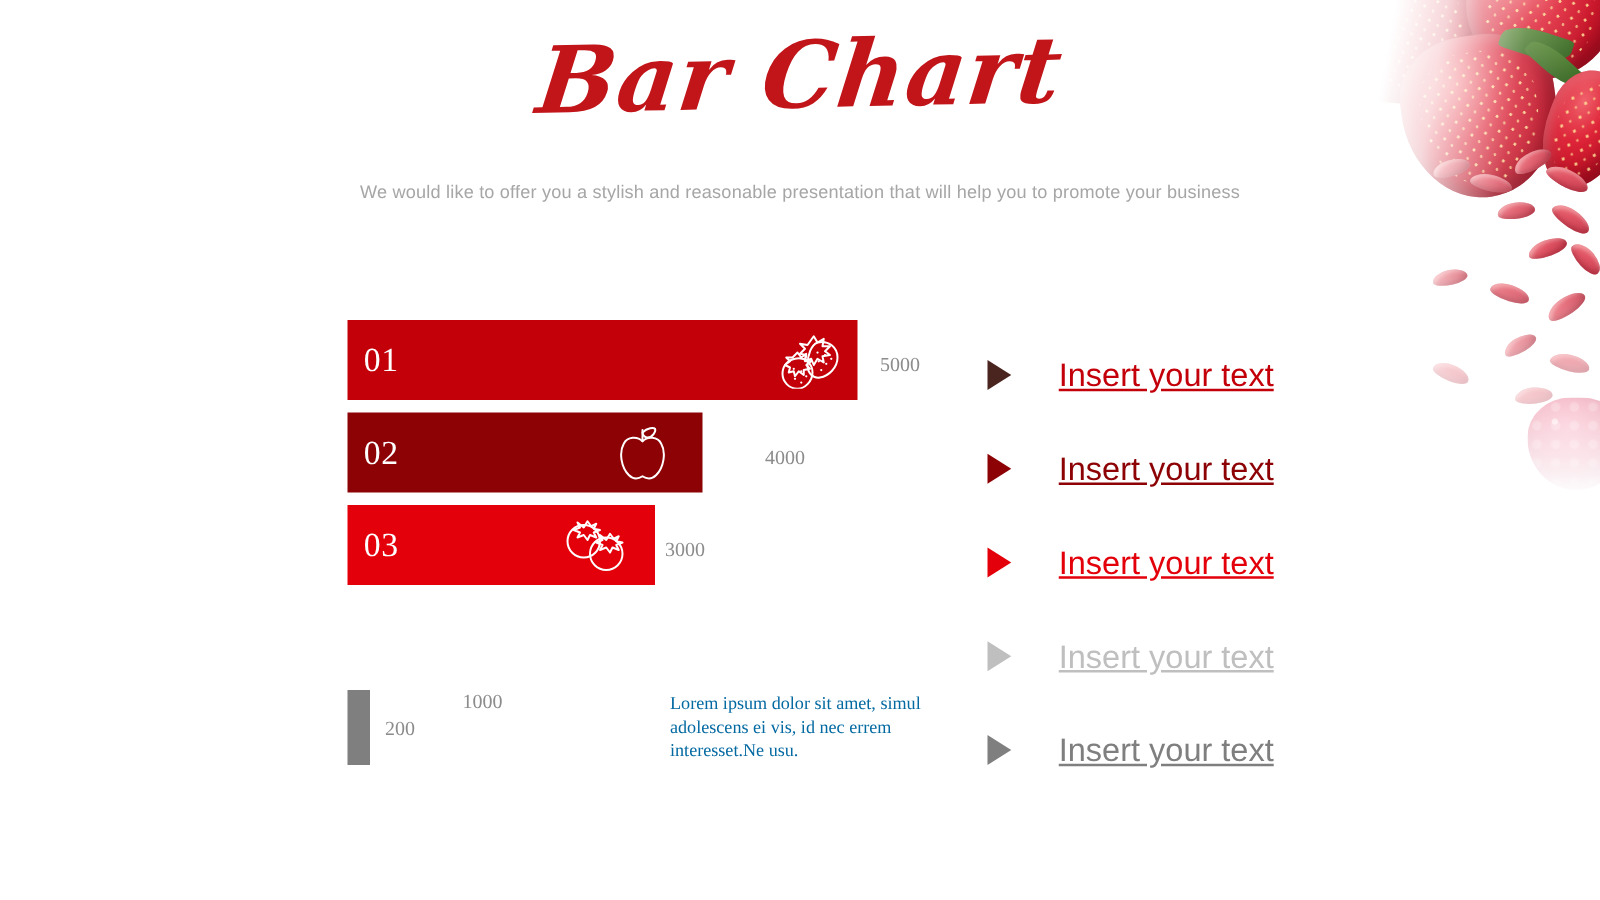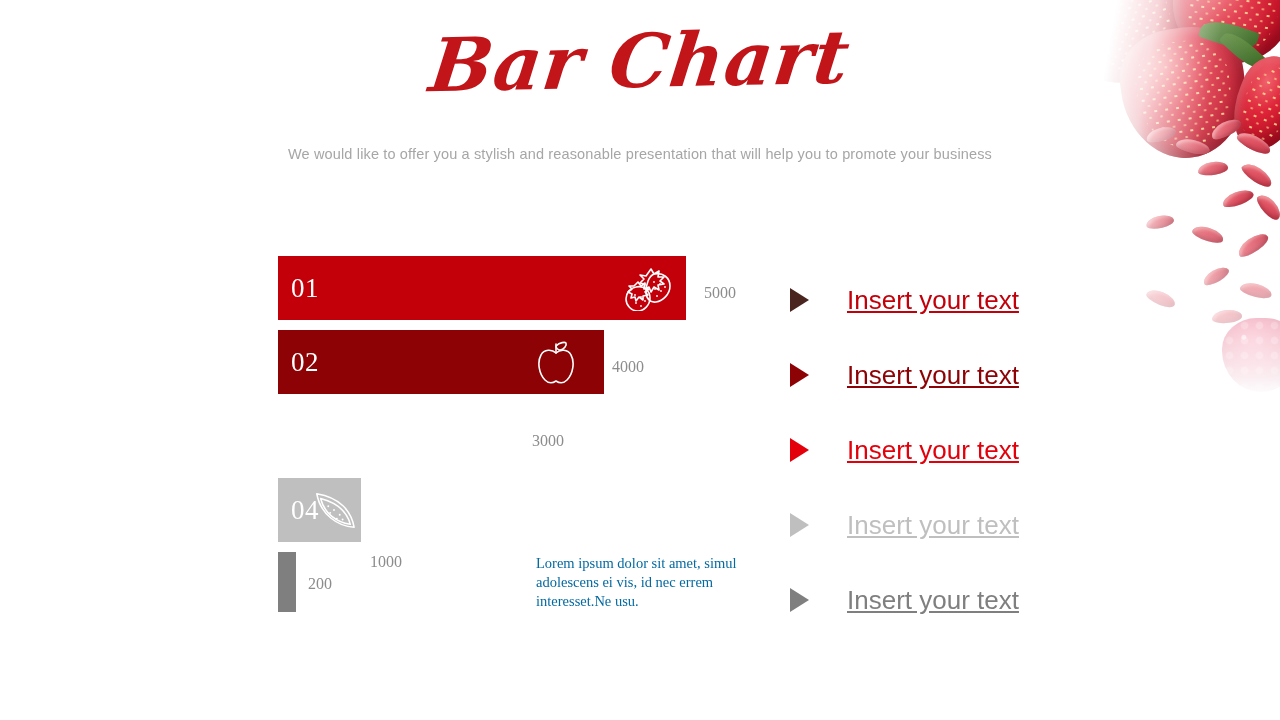--- a/index.html
+++ b/index.html
@@ -251,59 +251,53 @@
             <circle cx="12" cy="38" r=".9"></circle>
               <circle cx="17" cy="41" r=".9"></circle>
           </g>
         </svg>
       </span>
     </div>
     <div class="bar-value" style="left:426px;">5000</div>
   </div>
 
   <div class="bar-row">
-    <div class="bar" style="width:326px; background:#8C0205;">
+    <div class="bar" style="width:284px; background:#8C0205;">
       <span class="bar-num">02</span>
       <span class="bar-icon left-shift">
         <svg viewBox="0 0 52 46">
           <g fill="none" stroke="#ffffff" stroke-width="1.6" stroke-linejoin="round" stroke-linecap="round">
             <path d="M26 14 c-4 -4 -12 -4 -15 2 c-4 7 -2 19 4 25 c4 4 8 3 11 1 c3 2 7 3 11 -1 c6 -6 8 -18 4 -25 c-3 -6 -11 -6 -15 -2 z"></path>
             <path d="M26 14 l0 -9"></path>
             <path d="M26 7 c4 -4 9 -4 10 -3 c1 2 -2 7 -6 7 c-2 0 -4 -2 -4 -4 z"></path>
           </g>
         </svg>
       </span>
     </div>
     <div class="bar-value" style="left:334px;">4000</div>
   </div>
 
   <div class="bar-row">
-    <div class="bar-value" style="left:254px;">3000</div>
-  </div>
-
-  <div class="bar-row">
-    <div class="bar" style="width:83px; background:#BFBFBF;">
-      <span class="bar-num">04</span>
-      <span class="bar-icon" style="right:2px; width:50px; height:44px;">
+    <div class="bar" style="width:246px; background:#E3000B;">
+      <span class="bar-num">03</span>
+      <span class="bar-icon left-shift">
         <svg viewBox="0 0 52 46">
           <g fill="none" stroke="#ffffff" stroke-width="1.6" stroke-linejoin="round" stroke-linecap="round">
-            <path d="M8 6 C32 10 44 24 47 41 C30 40 12 28 8 6 z"></path>
-            <path d="M12 11 C31 16 40 26 43 38 C29 36 16 27 12 11 z"></path>
-          </g>
-          <g fill="#ffffff">
-            <circle cx="20" cy="19" r="1"></circle>
-              <circle cx="26" cy="23" r="1"></circle>
-              <circle cx="32" cy="28" r="1"></circle>
-            <circle cx="22" cy="26" r="1"></circle>
-              <circle cx="29" cy="32" r="1"></circle>
-              <circle cx="35" cy="33" r="1"></circle>
+            <circle cx="17" cy="20" r="13"></circle>
+            <path d="M17 9 l3 -5 l3 4 l4 -2 l-2 4 l5 1 l-5 2 l2 4 l-5 -2 l-2 4 l-3 -4 l-5 2 l2 -4 l-5 -2 l5 -2 l-2 -4 z"></path>
+            <circle cx="35" cy="30" r="13"></circle>
+            <path d="M35 19 l3 -5 l3 4 l4 -2 l-2 4 l5 1 l-5 2 l2 4 l-5 -2 l-2 4 l-3 -4 l-5 2 l2 -4 l-5 -2 l5 -2 l-2 -4 z"></path>
           </g>
         </svg>
       </span>
     </div>
+    <div class="bar-value" style="left:254px;">3000</div>
+  </div>
+
+  <div class="bar-row">
     <div class="bar-value" style="left:92px;margin-top:47px;">1000</div>
   </div>
 
   <div class="bar-row" style="height:64px;">
     <div class="bar" style="width:18px; height:60px; background:#7F7F7F;"></div>
     <div class="bar-value" style="left:30px; top:32px;">200</div>
     <div class="bar-note">Lorem ipsum dolor sit amet, simul adolescens ei vis, id nec errem interesset.Ne usu.</div>
   </div>
 </div>
 

